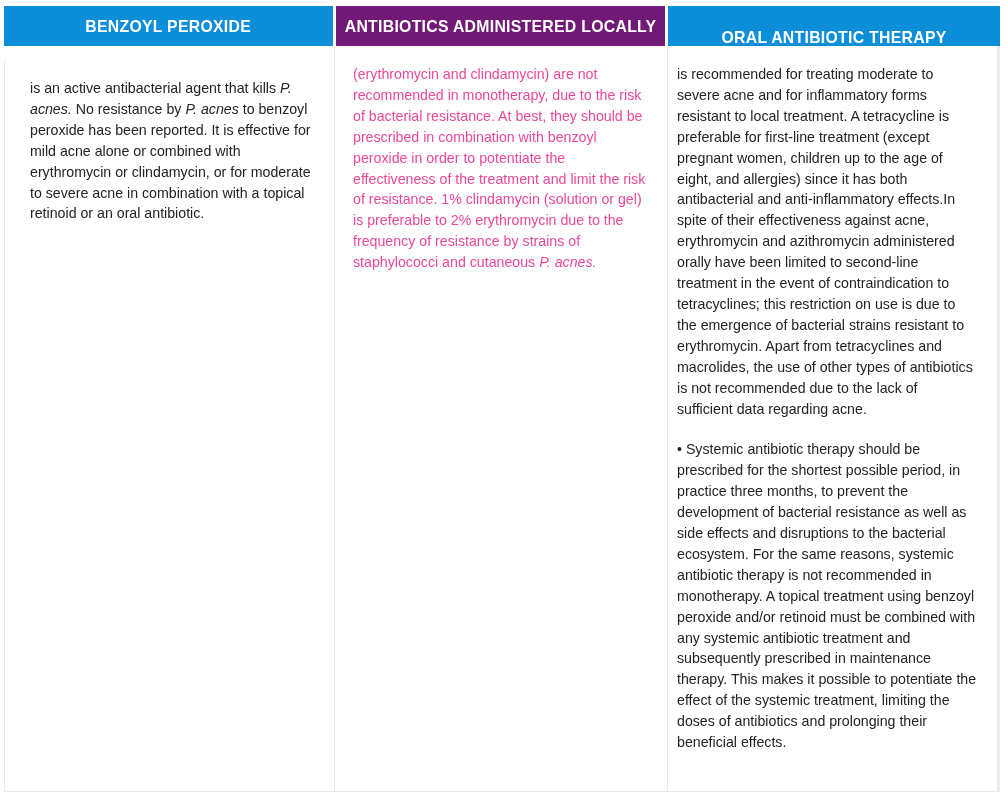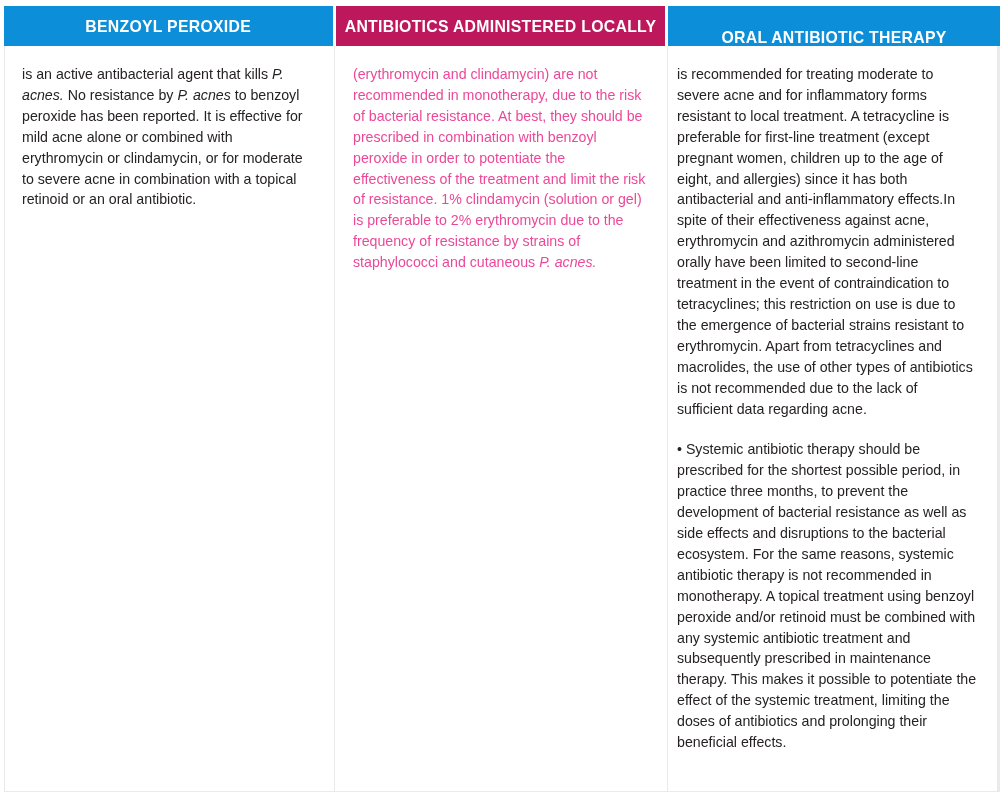--- a/index.html
+++ b/index.html
@@ -69,41 +69,41 @@
     padding: 18px 16px 10px 16px;
     font-size: 14.2px;
     line-height: 20.9px;
     color: #262223;
     overflow: hidden;
   }
   .body-cell:last-child {
     border-right: 3px solid #000000;
     padding-left: 9px;
   }
-  .body-c1 { width: 330px; padding-left: 17px; padding-right: 18px; }
+  .body-c1 { width: 330px; padding-left: 25px; padding-right: 18px; margin-top: 14px; }
   .body-c2 { width: 333px; padding-left: 18px; padding-right: 20px; }
   .body-c3 { width: 333px; padding-left: 18px; padding-right: 20px; }
 
   .body-cell p {
     margin: 0 0 20px 0;
   }
   .body-cell p:last-child { margin-bottom: 0; }
 
   .it { font-style: italic; }
 </style>
 </head>
 <body style="background: rgb(255, 255, 255);">
 
 <div class="table-wrap">
 
   <div class="head-row">
     <div class="head-cell head-c1" style="background: rgb(13, 142, 217); color: rgb(255, 255, 255);">
       <span>BENZOYL PEROXIDE</span>
     </div>
-    <div class="head-cell head-c2" style="background: #be185d; color: rgb(255, 255, 255);">
+    <div class="head-cell head-c2" style="background: #701a75; color: rgb(255, 255, 255);">
       <span>ANTIBIOTICS ADMINISTERED LOCALLY</span>
     </div>
     <div class="head-cell head-c3" style="background: rgb(13, 142, 217); color: rgb(255, 255, 255);">
       <span>ORAL ANTIBIOTIC THERAPY</span>
     </div>
   </div>
 
   <div class="body-row" style="border-bottom-color: rgb(233, 234, 236);">
     <div class="body-cell body-c1" style="color: rgb(38, 34, 35); border-left-color: rgb(233, 234, 236); border-right-color: rgb(233, 234, 236);">
         <p><span>is an active antibacterial agent that kills </span><span class="it">P. acnes.</span><span> No resistance by </span><span class="it">P. acnes</span><span> to benzoyl peroxide has been reported. It is effective for mild acne alone or combined with erythromycin or clindamycin, or for moderate to severe acne in combination with a topical retinoid or an oral antibiotic.</span></p>

